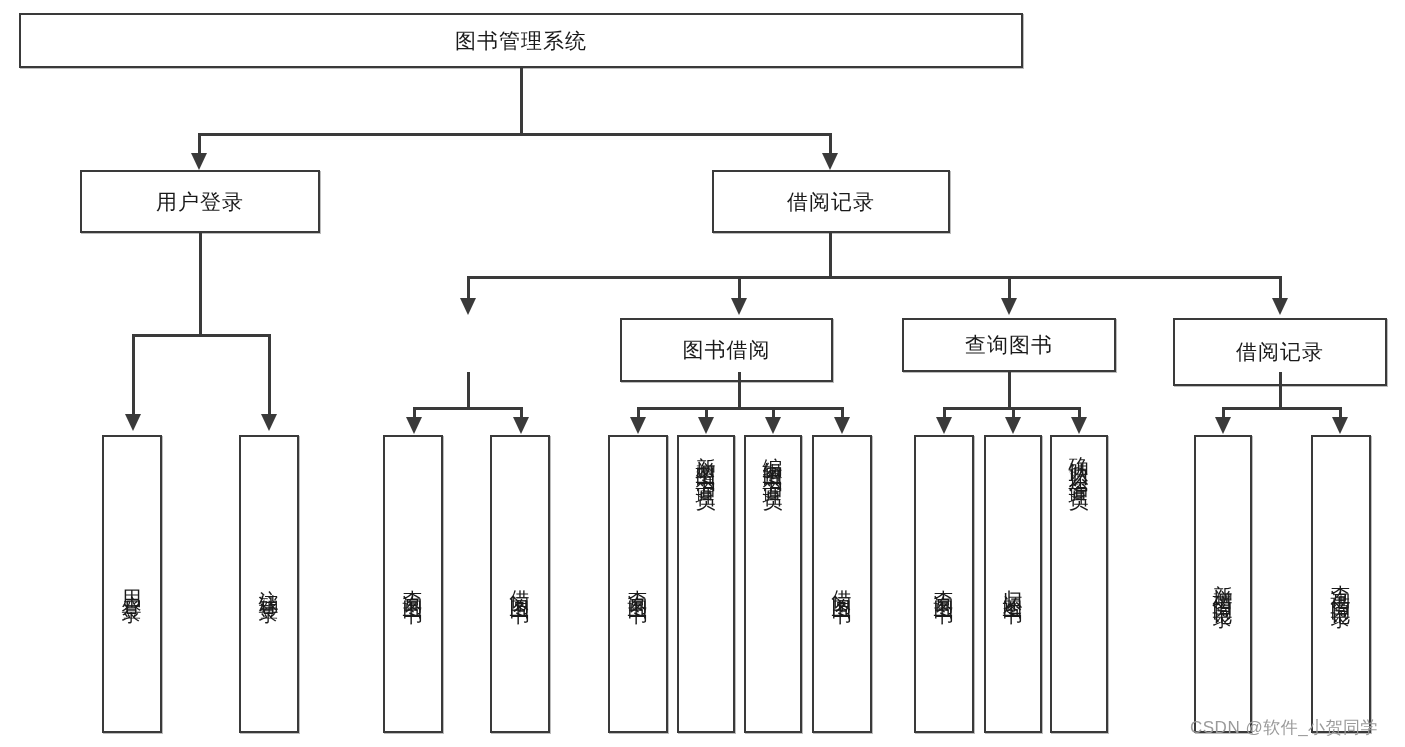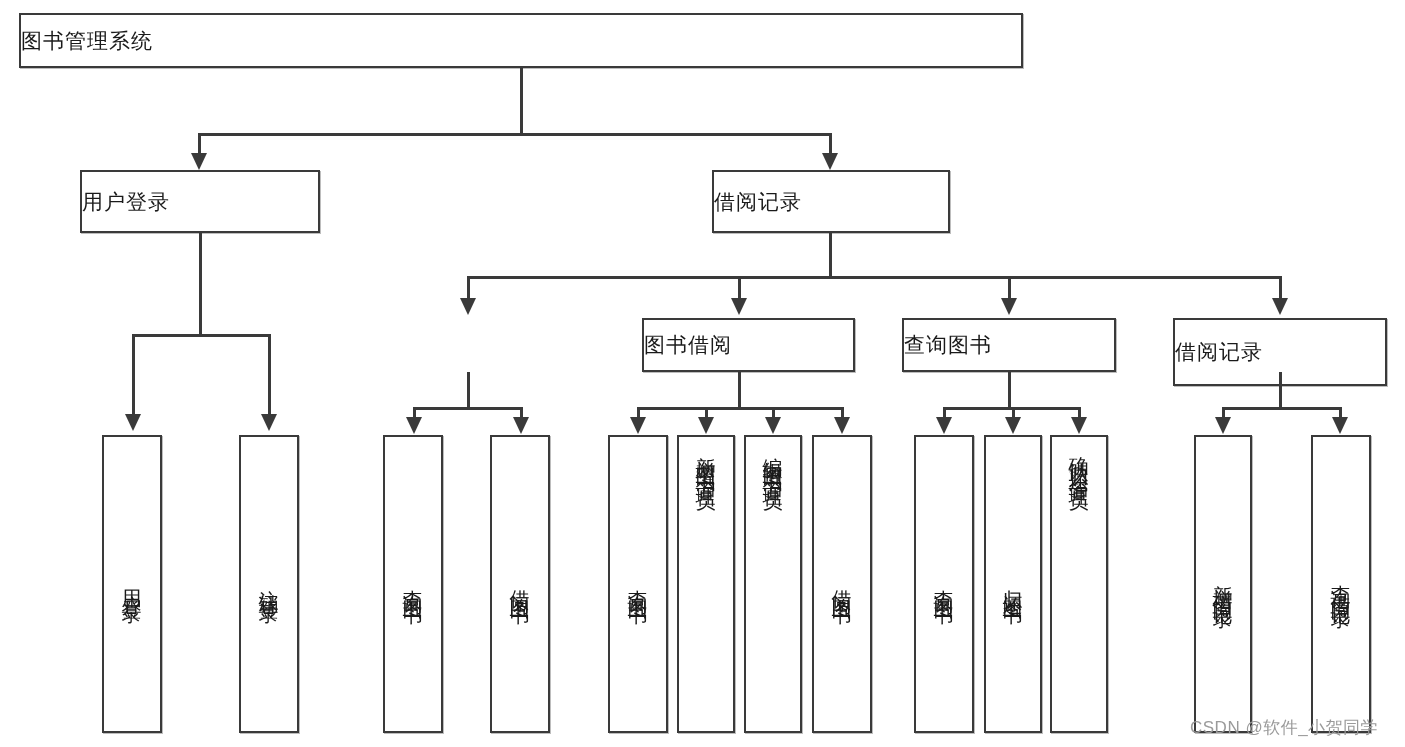--- a/index.html
+++ b/index.html
@@ -18,21 +18,21 @@
     overflow: hidden;
   }
   .node {
     position: absolute;
     box-sizing: border-box;
     border: 2px solid #3a3a3a;
     background: #ffffff;
     color: #1a1a1a;
     display: flex;
     align-items: center;
-    justify-content: flex-start;
+    justify-content: center;
     box-shadow: 1px 1px 0 #bdbdbd;
   }
   .node .label {
     font-size: 21px;
     line-height: 1.1;
     letter-spacing: 1px;
     white-space: nowrap;
   }
   
   .node.vert {
@@ -112,21 +112,21 @@
   <div class="hline" style="left:467px; top:276px; width:812px;"></div>
   <div class="vline" style="left:467px; top:276px; height:30px;"></div>
   <div class="arrow" style="left:460px; top:298px;"></div>
   <div class="vline" style="left:738px; top:276px; height:30px;"></div>
   <div class="arrow" style="left:731px; top:298px;"></div>
   <div class="vline" style="left:1008px; top:276px; height:30px;"></div>
   <div class="arrow" style="left:1001px; top:298px;"></div>
   <div class="vline" style="left:1279px; top:276px; height:30px;"></div>
   <div class="arrow" style="left:1272px; top:298px;"></div>
 
-  <div class="node" style="left:642px; top:318px; width:213px; height:54px;">
+  <div class="node" style="left:620px; top:318px; width:213px; height:64px;">
     <span class="label">图书借阅</span>
   </div>
   <div class="node" style="left:902px; top:318px; width:214px; height:54px;">
     <span class="label">查询图书</span>
   </div>
   <div class="node" style="left:1173px; top:318px; width:214px; height:68px;">
     <span class="label">借阅记录</span>
   </div>
 
   <div class="vline" style="left:467px; top:372px; height:37px;"></div>

